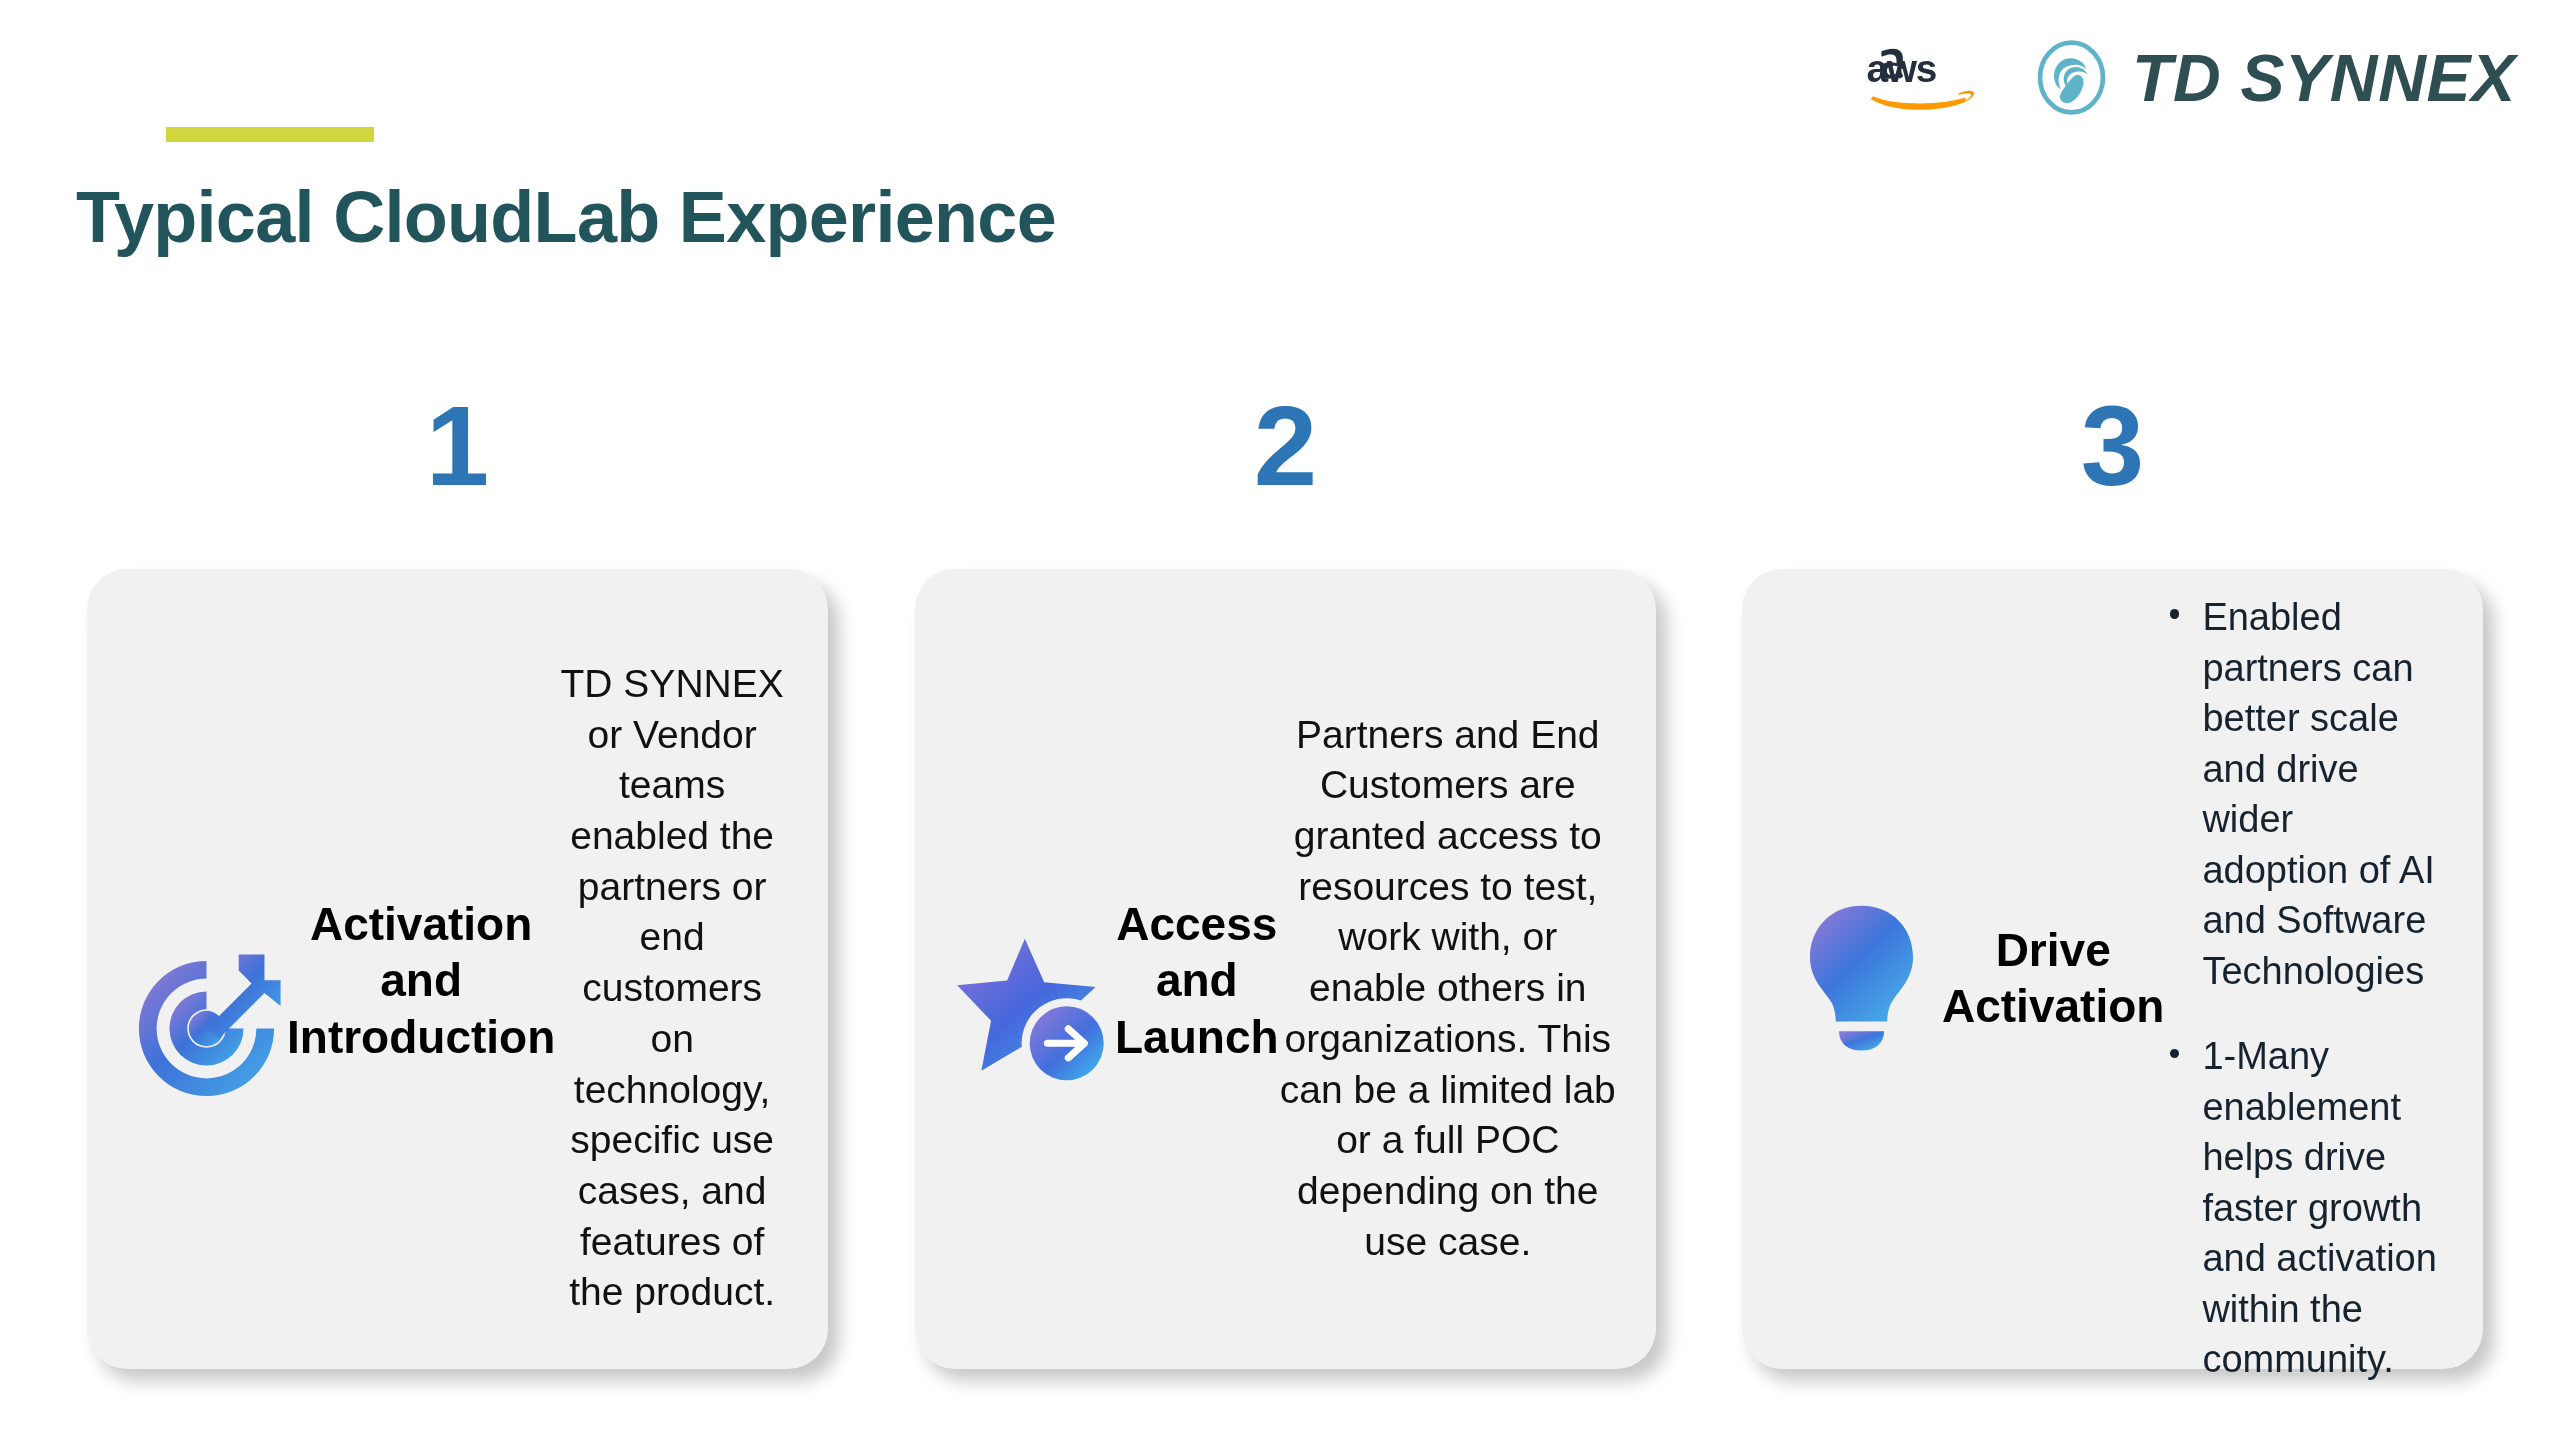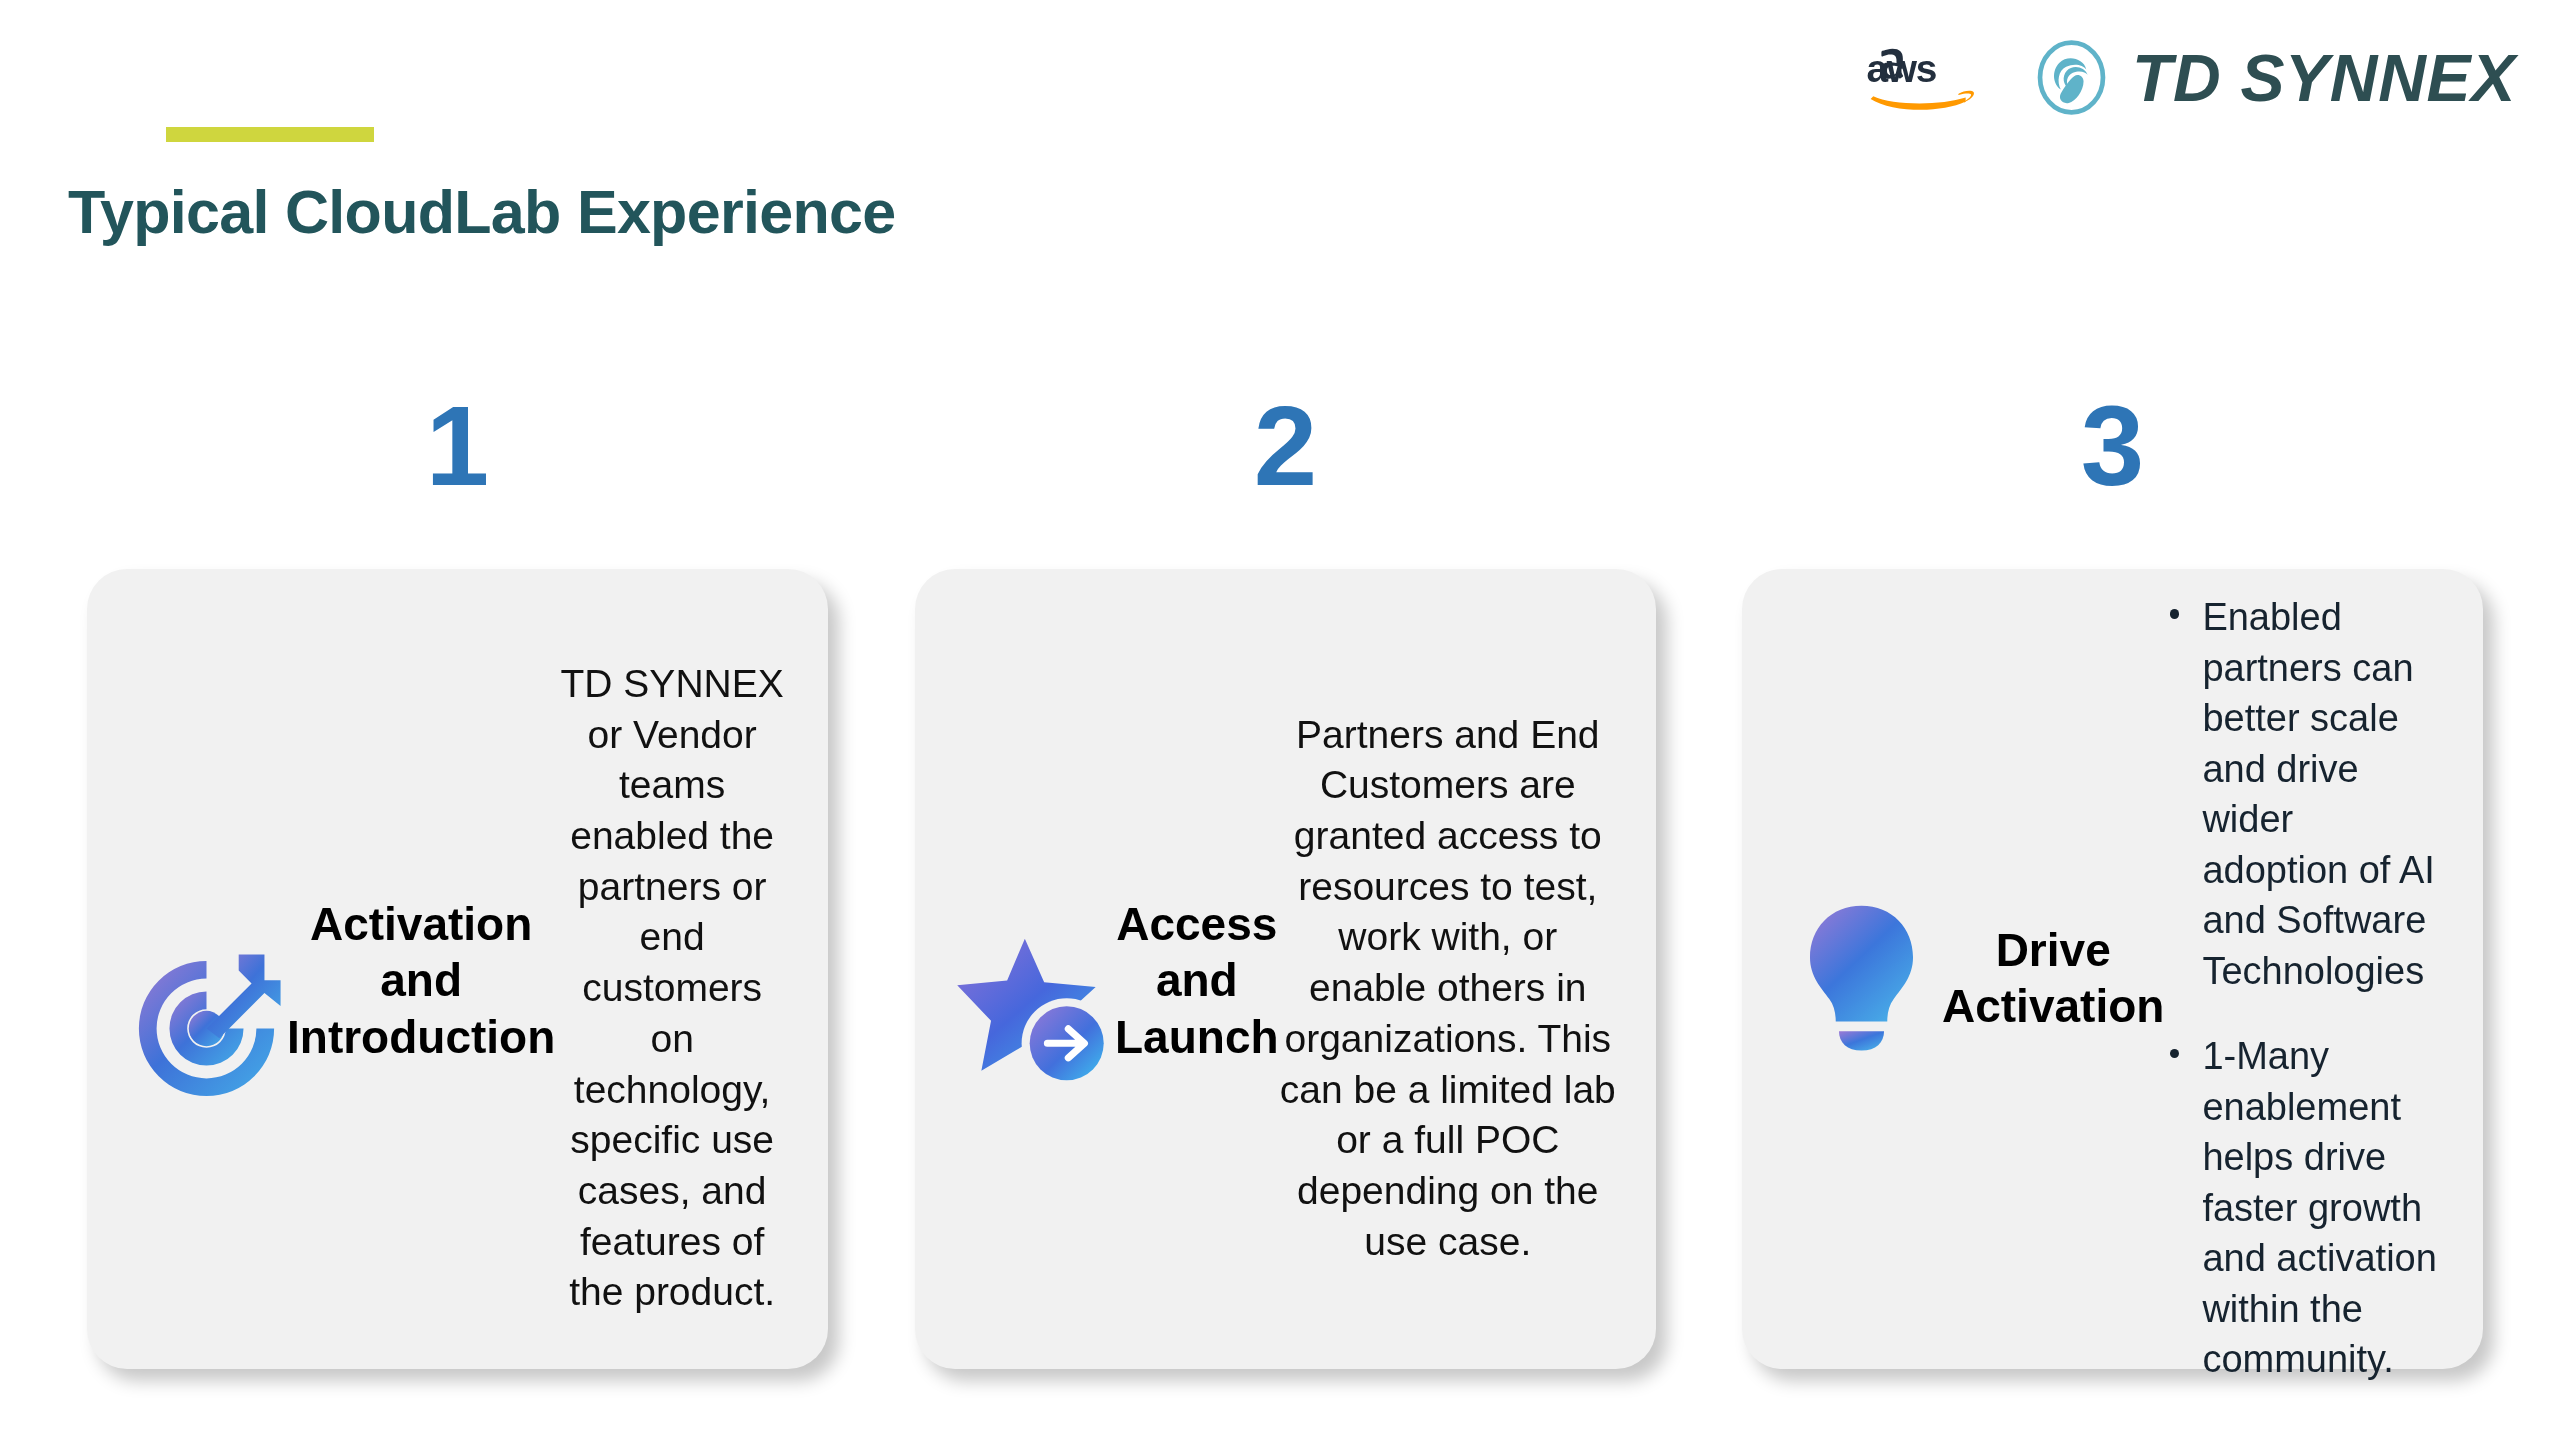--- a/index.html
+++ b/index.html
@@ -51,23 +51,23 @@
   .accent-bar {
     position: absolute;
     left: 166px;
     top: 127px;
     width: 208px;
     height: 14.8px;
     background: #CFD63E;
   }
   .page-title {
     position: absolute;
-    left: 68px;
+    left: 76px;
     top: 180px;
-    font-size: 61px;
+    font-size: 72px;
     font-weight: 700;
     color: #22555B;
     letter-spacing: -0.7px;
     line-height: 1.05;
     white-space: nowrap;
   }
 
   
   .step-number {
     position: absolute;

